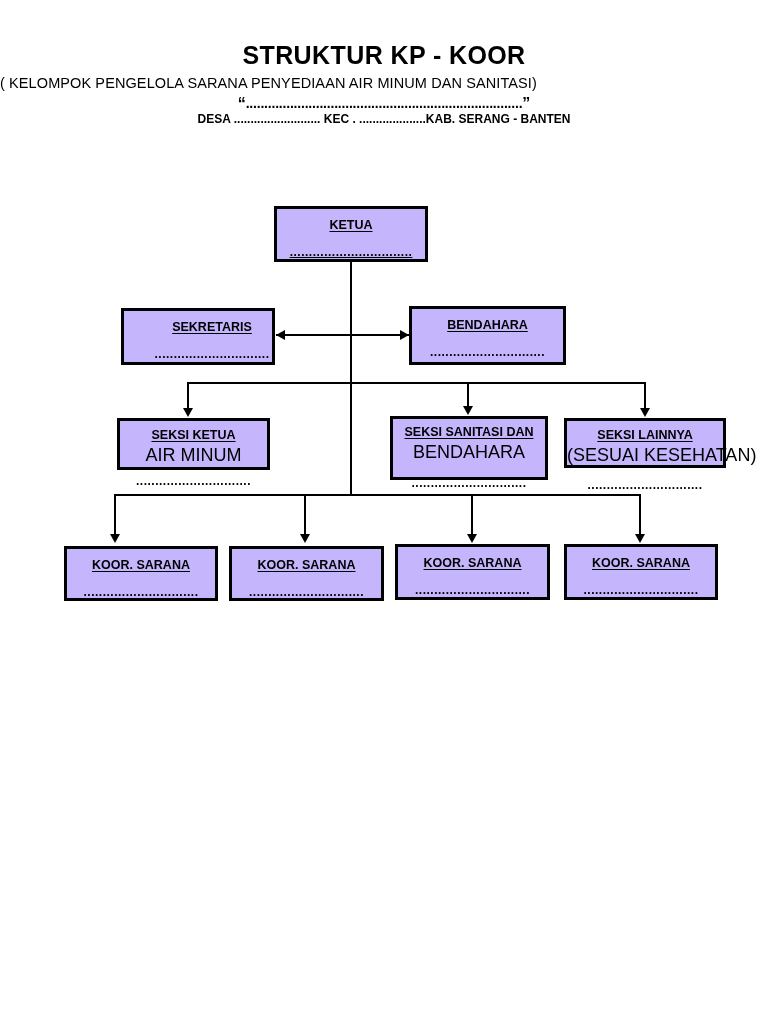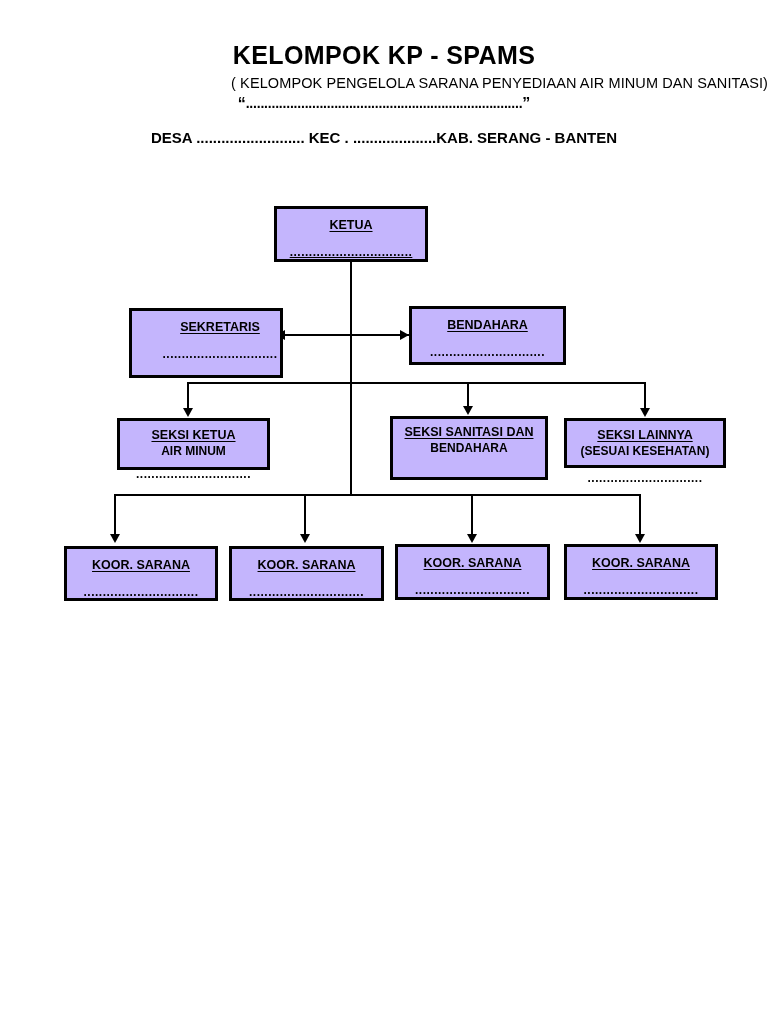--- a/index.html
+++ b/index.html
@@ -25,21 +25,21 @@
   }
   .title-main {
     text-align: center;
     font-size: 25px;
     font-weight: bold;
     letter-spacing: 0.4px;
     margin-top: 42px;
     line-height: 1.1;
   }
   .title-sub {
-    text-align: right;
+    text-align: left;
     font-size: 14.5px;
     font-weight: normal;
     letter-spacing: 0.1px;
     margin-top: 6px;
     line-height: 1.1;
   }
   .title-dots {
     text-align: center;
     font-size: 16px;
     font-weight: bold;
@@ -47,23 +47,22 @@
     line-height: 1.1;
     white-space: nowrap;
   }
   .title-dots .dseq {
     font-size: 14px;
     letter-spacing: -0.2px;
     vertical-align: 1px;
   }
   .title-loc {
     text-align: center;
-    font-size: 15px;
-    font-weight: bold;
-    margin-top: 17px;
+    font-size: 12px;
+    font-weight: bold;
     line-height: 1.1;
     white-space: nowrap;
   }
 
   
   #chart {
     position: absolute;
     left: 0;
     top: 0;
     width: 768px;
@@ -85,22 +84,22 @@
     display: inline-block;
     font-size: 12.5px;
     font-weight: bold;
     text-decoration: underline;
     text-underline-offset: 2px;
     line-height: 1.25;
     white-space: nowrap;
   }
   .node .node-title2 {
     display: block;
-    font-size: 12px;
-    font-weight: bold;
+    font-size: 18px;
+    font-weight: normal;
     line-height: 1.25;
     white-space: nowrap;
   }
   .node .node-fill {
     display: inline-block;
     font-size: 12px;
     font-weight: bold;
     letter-spacing: 0.5px;
     line-height: 1;
     white-space: nowrap;
@@ -146,21 +145,21 @@
     border-top: 5px solid transparent;
     border-bottom: 5px solid transparent;
     border-left: 9px solid #000000;
     z-index: 2;
   }
 </style>
 </head>
 <body>
 
 <div id="header">
-  <div class="title-main">KELOMPOK KP - SPAMS</div>
+  <div class="title-main">STRUKTUR KP - KOOR</div>
   <div class="title-sub">( KELOMPOK PENGELOLA SARANA PENYEDIAAN AIR MINUM DAN SANITASI)</div>
   <div class="title-dots">
     <span>“</span><span class="dseq">...........................................................................</span><span>”</span>
   </div>
   <div class="title-loc">DESA ..........................   KEC . ....................KAB. SERANG - BANTEN</div>
 </div>
 
 <div id="chart">
 
   <div class="ln vln" style="left:350px; top:262px; height:234px;"></div>
@@ -193,21 +192,21 @@
 
   <div class="ln vln" style="left:639px; top:494px; height:42px;"></div>
   <div class="arrow-down" style="left:635px; top:534px;"></div>
 
   <div class="node thick" style="left:274px; top:206px; width:154px; height:56px;">
     <div class="t-row"><span class="node-title">KETUA</span></div>
     <div class="f-row"><span class="node-fill ruled">................................</span></div>
   </div>
 
 
-  <div class="node thick" style="left:129px; top:308px; width:154px; height:70px;padding-left:28px;">
+  <div class="node thick" style="left:121px; top:308px; width:154px; height:57px;padding-left:28px;">
     <div class="t-row"><span class="node-title">SEKRETARIS</span></div>
     <div class="f-row"><span class="node-fill">..............................</span></div>
   </div>
 
   <div class="node thick" style="left:409px; top:306px; width:157px; height:59px;">
     <div class="t-row"><span class="node-title">BENDAHARA</span></div>
     <div class="f-row"><span class="node-fill">..............................</span></div>
   </div>
 
   <div class="node thick" style="left:117px; top:418px; width:153px; height:52px;">

